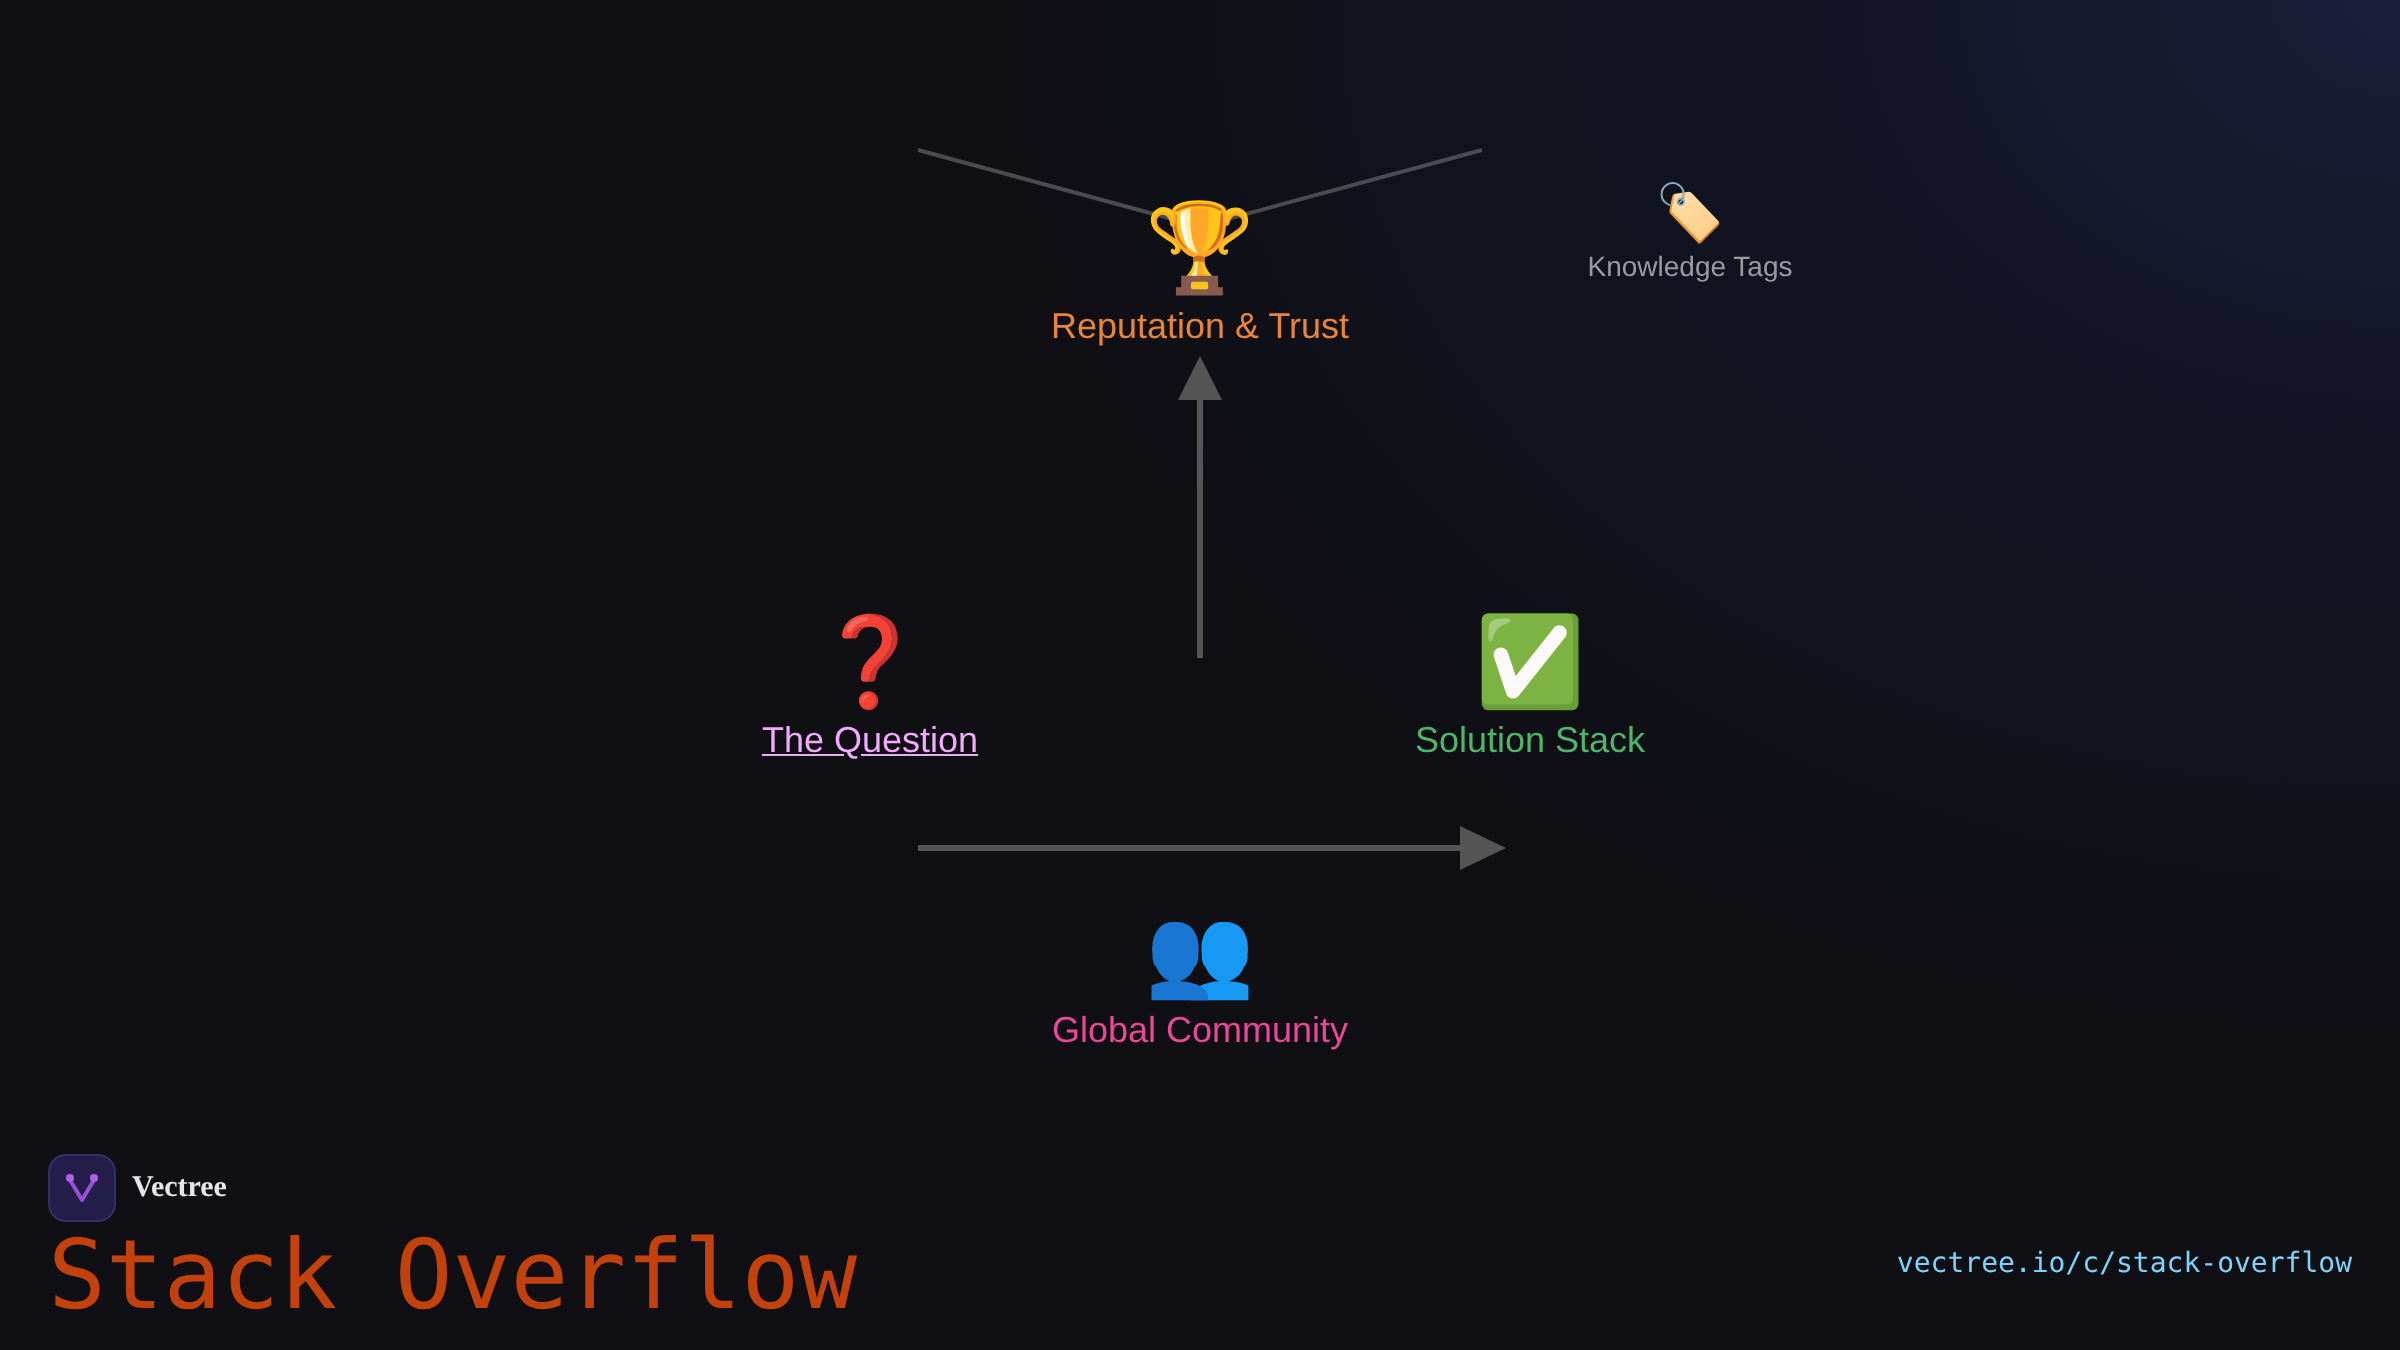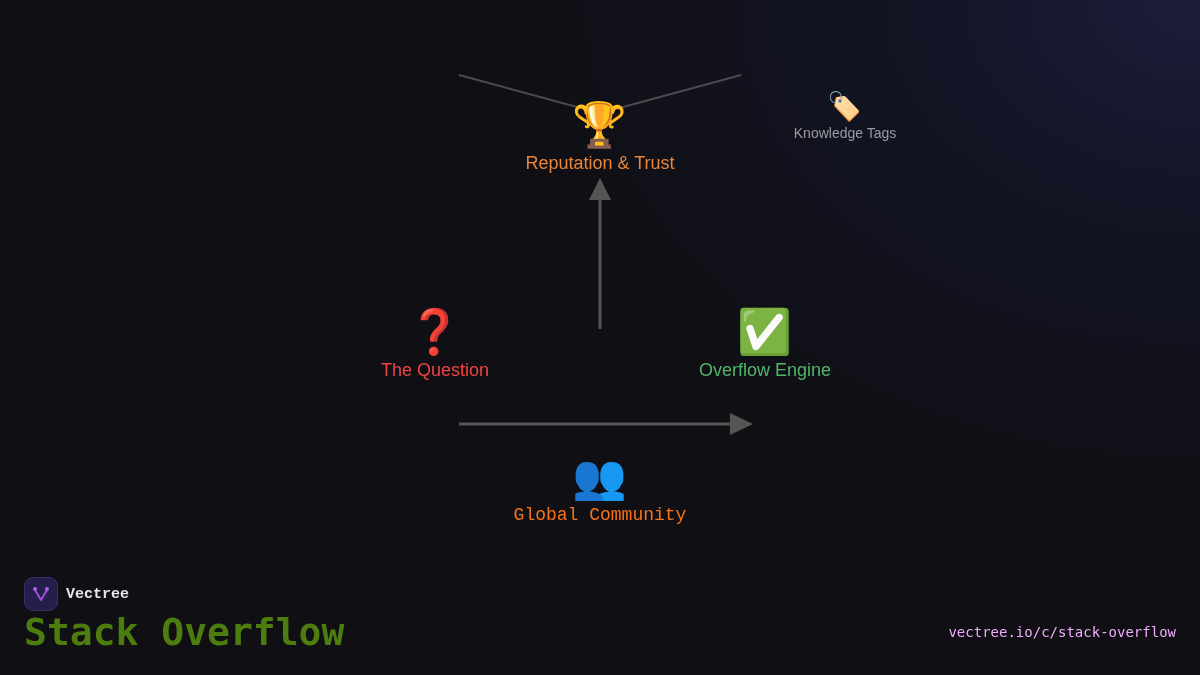--- a/index.html
+++ b/index.html
@@ -27,32 +27,32 @@
     .brand {
       position: absolute; left: 24px; top: 577px;
       display: flex; align-items: center; gap: 8px;
     }
     .brand-logo {
       width: 34px; height: 34px; border-radius: 9px;
       background: #241f4a; border: 1px solid #34306a;
       display: flex; align-items: center; justify-content: center; box-sizing: border-box;
     }
     .brand-name {
-      font-family: Liberation Mono, monospace; font-weight: bold;
+      font-family: Liberation Serif, serif; font-weight: bold;
       font-size: 15px; color: #e6e6ea;
     }
     .title {
       position: absolute; left: 24px; top: 610px;
-      font-family: "DejaVu Sans Mono", monospace; font-weight: bold;
-      font-size: 38px; color: #4d7c0f; letter-spacing: 0px;
+      font-family: "DejaVu Sans Mono", monospace; font-weight: normal;
+      font-size: 48px; color: #c2410c; letter-spacing: 0px;
     }
     .url {
       position: absolute; right: 24px; top: 624px;
       font-family: "DejaVu Sans Mono", monospace;
-      font-size: 14px; color: #f0abfc; text-align: right;
+      font-size: 14px; color: #7dd3fc; text-align: right;
     }
   </style>
 </head>
 <body>
 
 <div class="bg-glow"></div>
 
 <svg class="links" width="1200" height="675">
   <line x1="459" y1="75" x2="588" y2="110" stroke="#4a4a4f" stroke-width="2"></line>
   <line x1="612" y1="110" x2="741" y2="75" stroke="#4a4a4f" stroke-width="2"></line>
@@ -71,31 +71,31 @@
   <span class="label" style="color:#e8853a;">Reputation &amp; Trust</span>
 </div>
 
 <div class="node small" style="left:845px; top:93px;">
   <span class="emoji">🏷️</span>
   <span class="label" style="color:#9a9aa2;">Knowledge Tags</span>
 </div>
 
 <div class="node big" style="left:435px; top:310px;">
   <span class="emoji">❓</span>
-  <span class="label" style="color:#ef4444;">The Question</span>
+  <span class="label" style="color:#f0abfc;text-decoration:underline;">The Question</span>
 </div>
 
 <div class="node big" style="left:765px; top:310px;">
   <span class="emoji">✅</span>
-  <span class="label" style="color:#4fb56a;">Overflow Engine</span>
+  <span class="label" style="color:#4fb56a;">Solution Stack</span>
 </div>
 
 <div class="node big" style="left:600px; top:455px;">
   <span class="emoji">👥</span>
-  <span class="label" style="color:#f97316;font-family:Liberation Mono, monospace;">Global Community</span>
+  <span class="label" style="color:#ec4899;">Global Community</span>
 </div>
 
 <div class="brand">
   <div class="brand-logo">
     <svg width="20" height="20" viewBox="0 0 20 20">
       <path d="M4 6 L10 16 L16 6" stroke="#9b4fd6" stroke-width="2" fill="none" stroke-linecap="round" stroke-linejoin="round"></path>
       <circle cx="4" cy="5" r="2" fill="#b060e8"></circle>
       <circle cx="16" cy="5" r="2" fill="#b060e8"></circle>
     </svg>
   </div>

